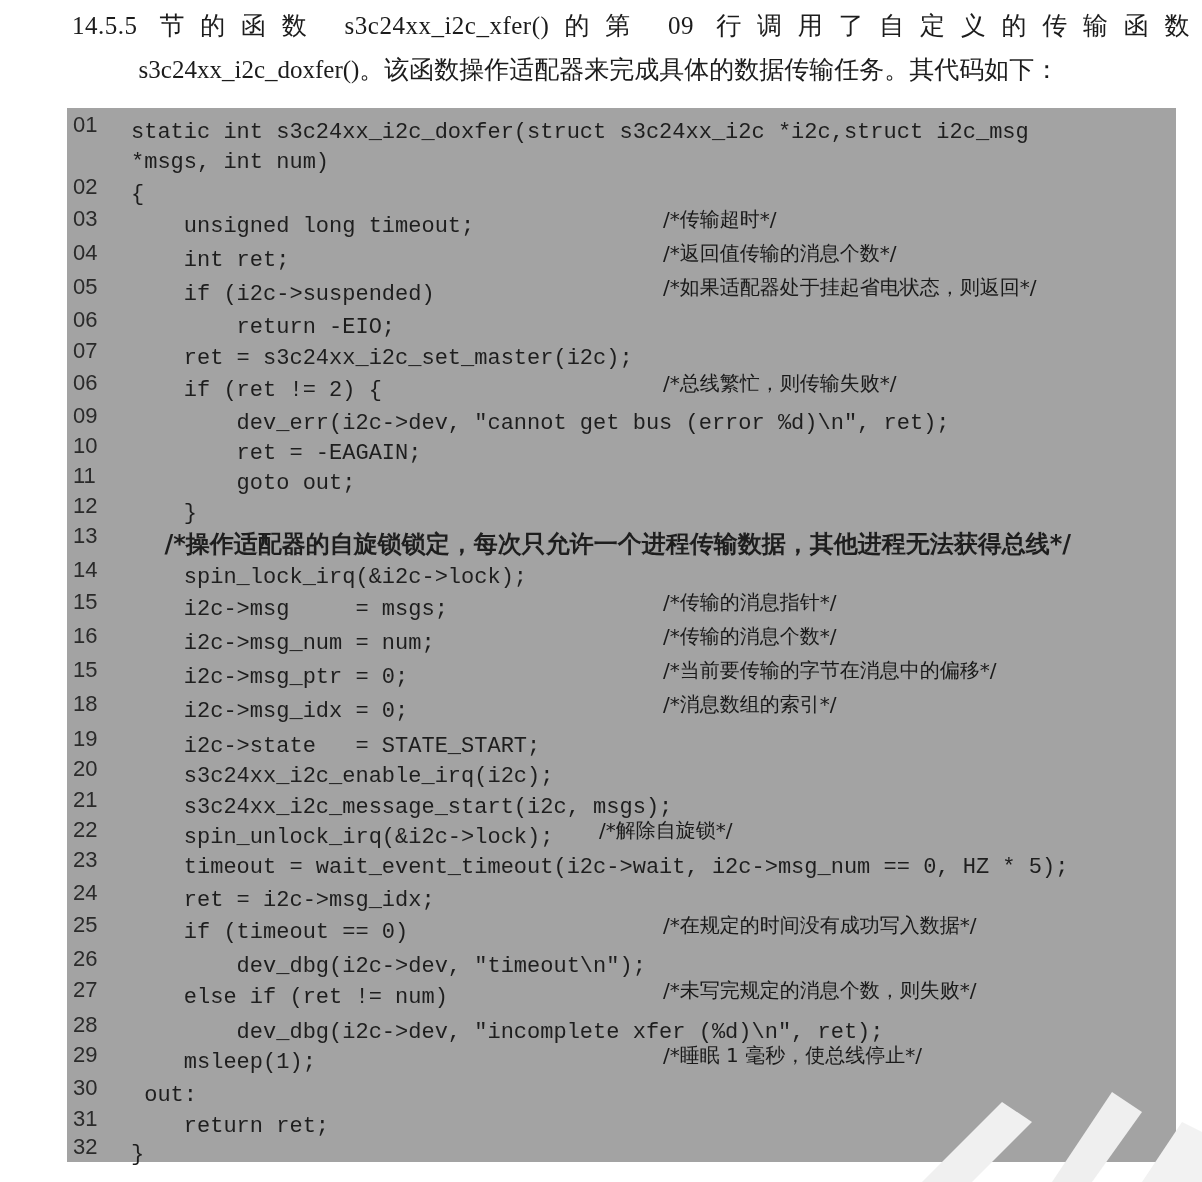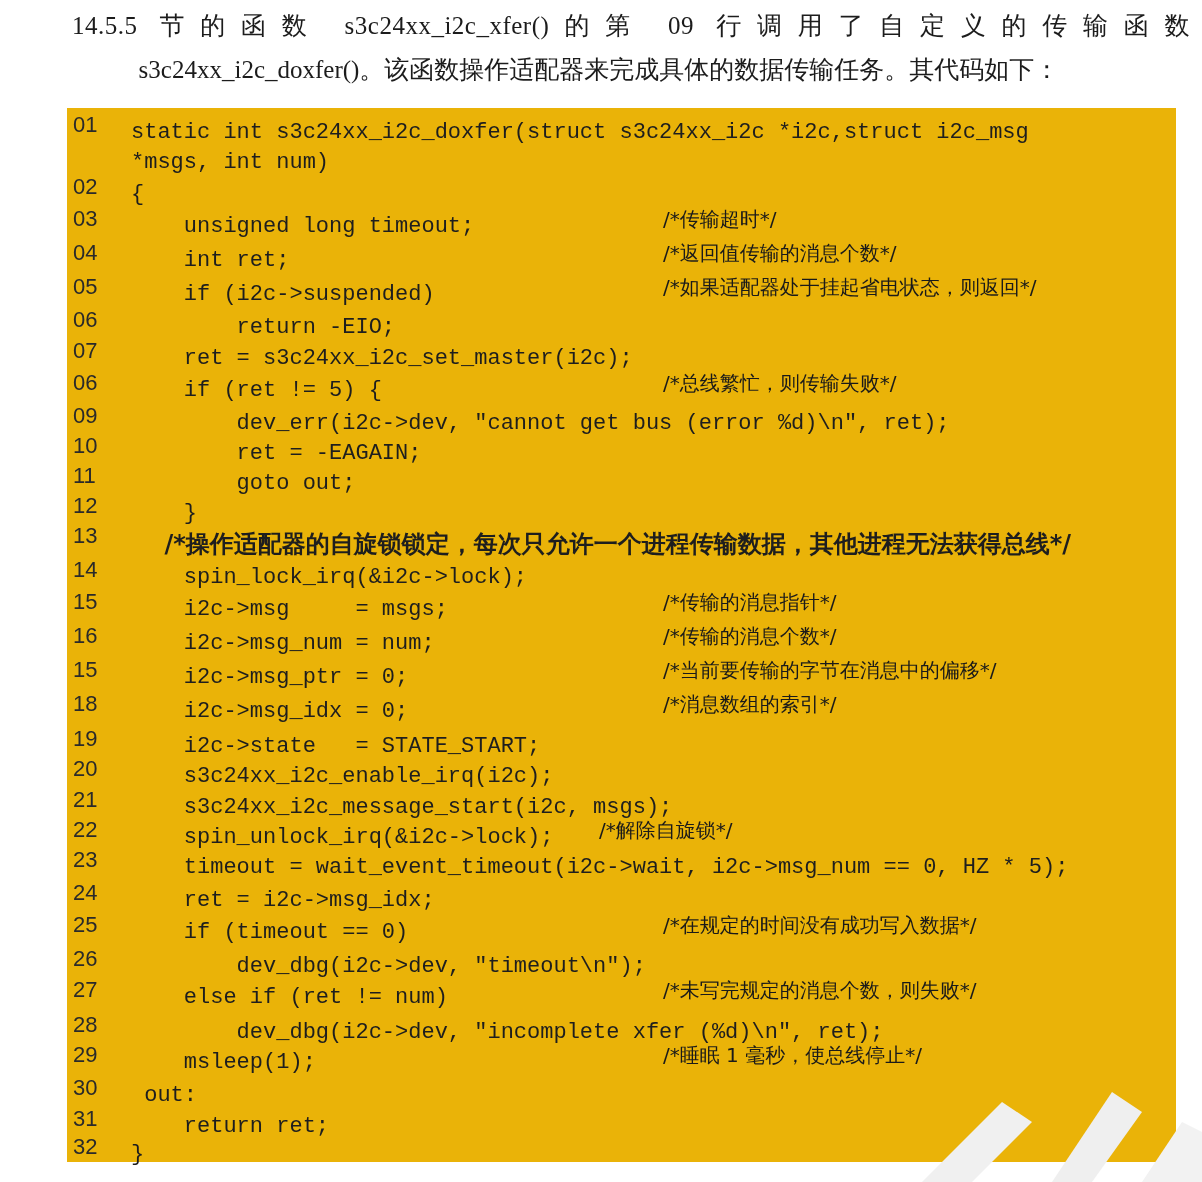--- a/index.html
+++ b/index.html
@@ -35,21 +35,21 @@
       padding-left: 8px;
       display: block;
       text-align: center;
     }
     .code-box {
       position: absolute;
       left: 67px;
       top: 108px;
       width: 1109px;
       height: 1054px;
-      background: #eab308;
+      background: #a3a3a3;
     }
     .code-line {
       position: absolute;
       left: 0;
       height: 30px;
       width: 1109px;
       font-family: "Liberation Mono", "DejaVu Sans Mono", monospace;
       font-size: 22px;
       line-height: 30px;
       white-space: pre;
@@ -126,21 +126,21 @@
   <div class="code-line" style="top:197px">
     <span class="ln">06</span>
     <span class="code">        return -EIO;</span>
   </div>
   <div class="code-line" style="top:228px">
     <span class="ln">07</span>
     <span class="code">    ret = s3c24xx_i2c_set_master(i2c);</span>
   </div>
   <div class="code-line" style="top:260px">
     <span class="ln">06</span>
-    <span class="code">    if (ret != 5) {</span>
+    <span class="code">    if (ret != 2) {</span>
     <span class="comment">/*总线繁忙，则传输失败*/</span>
   </div>
   <div class="code-line" style="top:293px">
     <span class="ln">09</span>
     <span class="code">        dev_err(i2c-&gt;dev, "cannot get bus (error %d)\n", ret);</span>
   </div>
   <div class="code-line" style="top:323px">
     <span class="ln">10</span>
     <span class="code">        ret = -EAGAIN;</span>
   </div>

